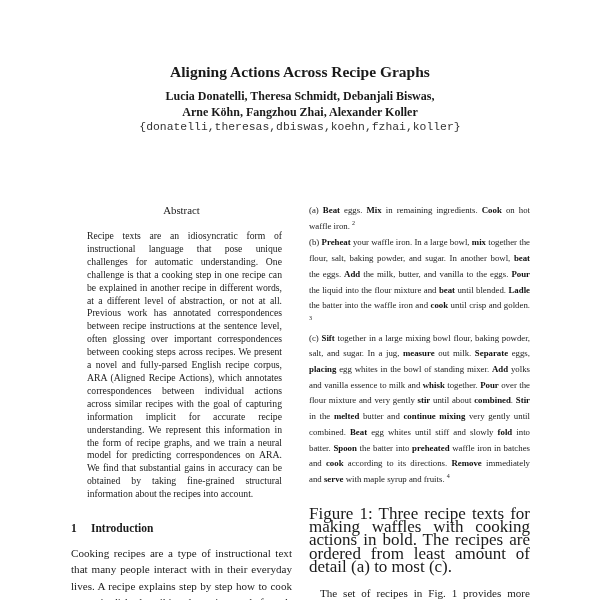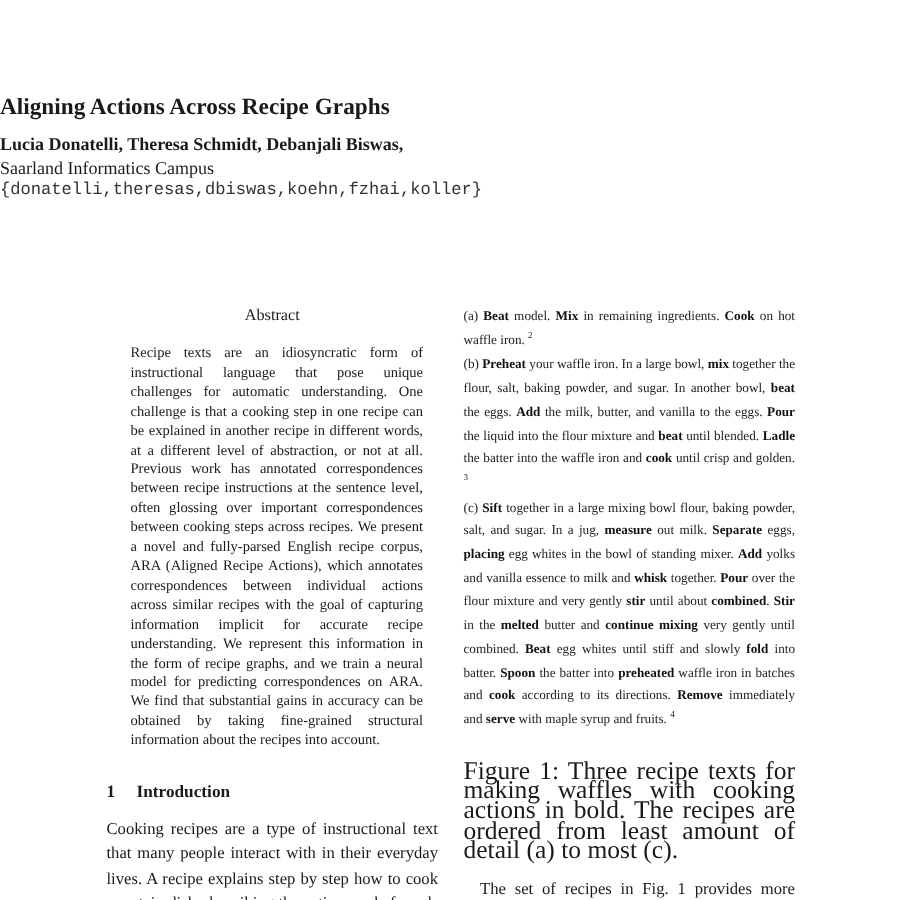--- a/index.html
+++ b/index.html
@@ -1,20 +1,20 @@
 <!DOCTYPE html>
 <html><head>
 <meta charset="utf-8">
 <style>
   html, body { margin: 0; padding: 0; background: #ffffff; }
   body { width: 600px; height: 600px; overflow: hidden; position: relative;
          font-family: "Liberation Serif", "DejaVu Serif", serif; color: #1a1a1a; }
   .page { position: absolute; left: 0; top: 0; width: 600px; height: 600px; }
 
-  .header { position: absolute; left: 0; top: 62px; width: 600px; }
+  .header { position: absolute; left: 0; top: 62px; width: 600px; text-align: center; }
   .title { font-weight: bold; font-size: 15.5px; line-height: 20px; margin-bottom: 7px; }
   .authors { font-weight: bold; font-size: 12px; line-height: 15.5px; }
   .affil { font-size: 12px; line-height: 15.5px; }
   .email { font-family: "Liberation Mono", "DejaVu Sans Mono", monospace; font-size: 11.4px; line-height: 15.5px; color: #333; }
 
   .col-left { position: absolute; left: 71px; top: 203px; width: 221px; }
   .col-right { position: absolute; left: 309px; top: 203px; width: 221px; }
 
   .abstract-title { text-align: center; font-weight: normal; font-size: 10.8px; line-height: 14px; margin: 0 0 13px 0; }
   .abstract { font-size: 9.7px; line-height: 12.9px; text-align: justify; margin: 0 10px 0 16px; }
@@ -31,38 +31,38 @@
   .body-para { font-size: 11.1px; line-height: 16.3px; text-align: justify; text-indent: 11px; margin-top: 12px; }
 </style>
 </head>
 <body>
 
 <div class="page">
 
   <div class="header">
     <div class="title">Aligning Actions Across Recipe Graphs</div>
     <div class="authors">Lucia Donatelli, Theresa Schmidt, Debanjali Biswas,</div>
-    <div class="affil">Saarland Informatics Campus</div>
+    <div class="authors">Arne Köhn, Fangzhou Zhai, Alexander Koller</div>
     <div class="email">{donatelli,theresas,dbiswas,koehn,fzhai,koller}</div>
   </div>
 
   <div class="col-left">
     <div class="abstract-title">Abstract</div>
     <div class="abstract">Recipe texts are an idiosyncratic form of instructional language that pose unique challenges for automatic understanding. One challenge is that a cooking step in one recipe can be explained in another recipe in different words, at a different level of abstraction, or not at all. Previous work has annotated correspondences between recipe instructions at the sentence level, often glossing over important correspondences between cooking steps across recipes. We present a novel and fully-parsed English recipe corpus, ARA (Aligned Recipe Actions), which annotates correspondences between individual actions across similar recipes with the goal of capturing information implicit for accurate recipe understanding. We represent this information in the form of recipe graphs, and we train a neural model for predicting correspondences on ARA. We find that substantial gains in accuracy can be obtained by taking fine-grained structural information about the recipes into account.</div>
 
     <div class="section-title">
       <span class="section-num">1</span>
       <span>Introduction</span>
     </div>
     <div class="intro">Cooking recipes are a type of instructional text that many people interact with in their everyday lives. A recipe explains step by step how to cook a certain dish, describing the actions a chef needs to perform as well as the ingredients and intermediate products of the cooking process. However, recipes</div>
   </div>
 
   <div class="col-right">
     <div>
-      <div class="recipe"><span>(a)</span><span> </span><b>Beat</b><span> model. </span><b>Mix</b><span> in remaining ingredients. </span><b>Cook</b><span> on hot waffle iron. </span><sup>2</sup></div>
+      <div class="recipe"><span>(a)</span><span> </span><b>Beat</b><span> eggs. </span><b>Mix</b><span> in remaining ingredients. </span><b>Cook</b><span> on hot waffle iron. </span><sup>2</sup></div>
       <div class="recipe"><span>(b)</span><span> </span><b>Preheat</b><span> your waffle iron. In a large bowl, </span><b>mix</b><span> together the flour, salt, baking powder, and sugar. In another bowl, </span><b>beat</b><span> the eggs. </span><b>Add</b><span> the milk, butter, and vanilla to the eggs. </span><b>Pour</b><span> the liquid into the flour mixture and </span><b>beat</b><span> until blended. </span><b>Ladle</b><span> the batter into the waffle iron and </span><b>cook</b><span> until crisp and golden. </span><sup>3</sup></div>
       <div class="recipe"><span>(c)</span><span> </span><b>Sift</b><span> together in a large mixing bowl flour, baking powder, salt, and sugar. In a jug, </span><b>measure</b><span> out milk. </span><b>Separate</b><span> eggs, </span><b>placing</b><span> egg whites in the bowl of standing mixer. </span><b>Add</b><span> yolks and vanilla essence to milk and </span><b>whisk</b><span> together. </span><b>Pour</b><span> over the flour mixture and very gently </span><b>stir</b><span> until about </span><b>combined</b><span>. </span><b>Stir</b><span> in the </span><b>melted</b><span> butter and </span><b>continue mixing</b><span> very gently until combined. </span><b>Beat</b><span> egg whites until stiff and slowly </span><b>fold</b><span> into batter. </span><b>Spoon</b><span> the batter into </span><b>preheated</b><span> waffle iron in batches and </span><b>cook</b><span> according to its directions. </span><b>Remove</b><span> immediately and </span><b>serve</b><span> with maple syrup and fruits. </span><sup>4</sup></div>
     </div>
     <div class="caption">Figure 1: Three recipe texts for making waffles with cooking actions in bold. The recipes are ordered from least amount of detail (a) to most (c).</div>
     <div class="body-para">The set of recipes in Fig. 1 provides more general information about how to make waffles than each individual recipe can. To our knowledge, only one previous work focuses on alignment of instructions across recipes to facilitate recipe interpretation on a dish level: Lin et al. (2020) (henceforth referred to as L'20) presented the Microsoft Research Multi-</div>
   </div>
 
 </div>
 
 </body></html>

